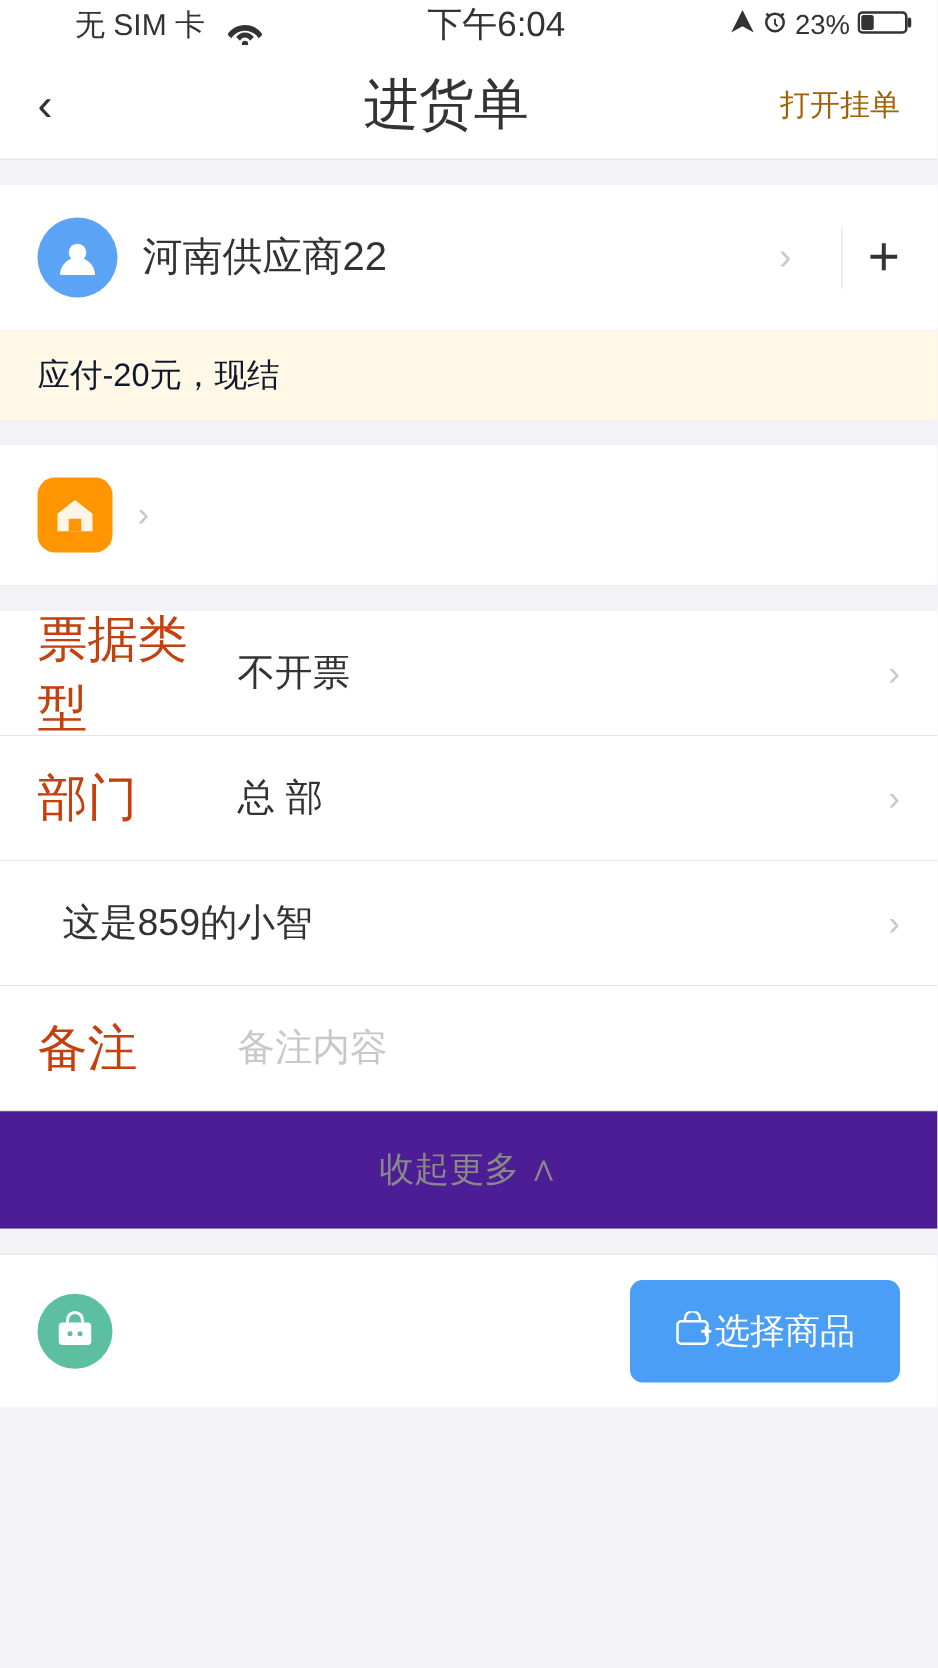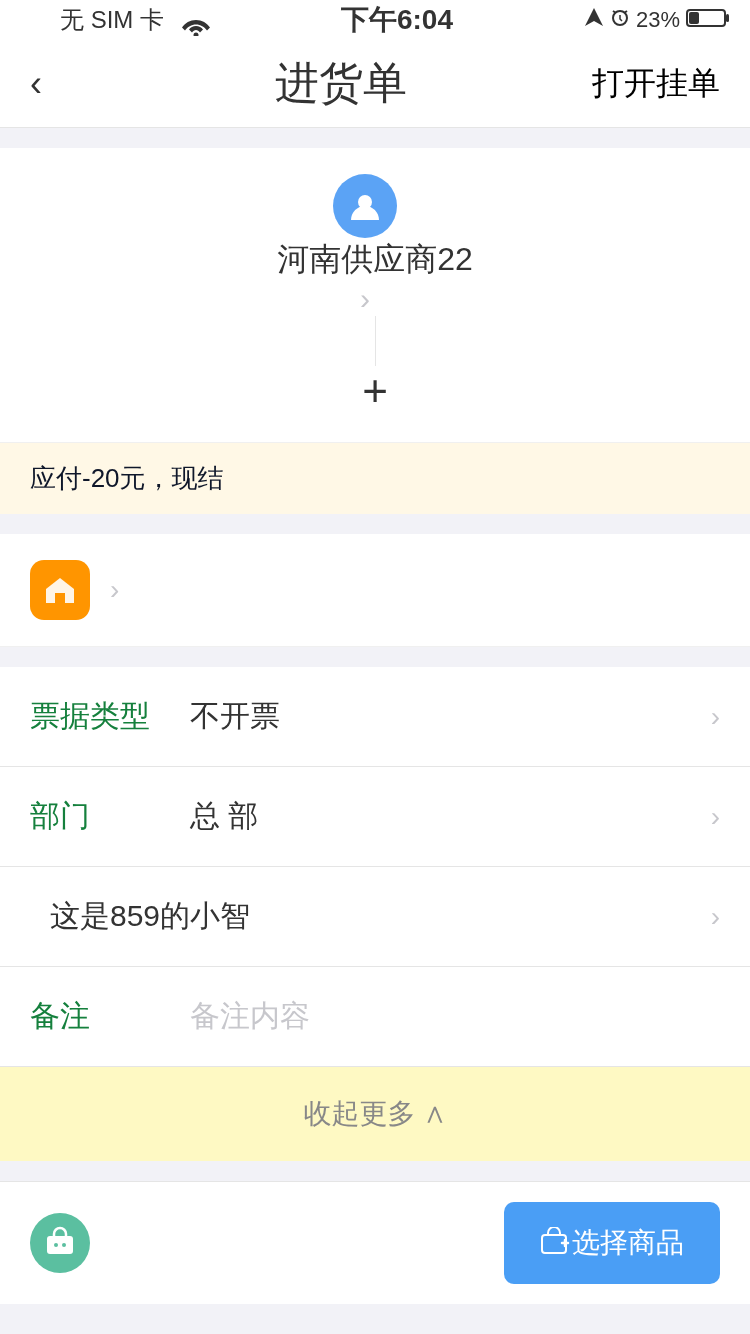--- a/index.html
+++ b/index.html
@@ -19,21 +19,21 @@
       height: 40px;
       background: #fff;
       display: flex;
       align-items: center;
       justify-content: space-between;
       padding: 0 20px;
       font-size: 24px;
       color: #333;
     }
     .status-left { display: flex; align-items: flex-end; gap: 18px; margin-left: 40px; }
-    .status-center { font-size: 28px; font-weight: 700; }
+    .status-center { font-size: 28px; font-weight: 400; }
     .status-right { display: flex; gap: 6px; font-size: 22px; }
 
     
     .nav-bar {
       width: 750px;
       height: 88px;
       background: #fff;
       display: flex;
       align-items: center;
       justify-content: space-between;
@@ -45,22 +45,22 @@
       color: #333;
       cursor: pointer;
       width: 60px;
     }
     .nav-title {
       font-size: 44px;
       font-weight: 400;
       color: #333;
     }
     .nav-action {
-      font-size: 32px;
-      color: #000000;
+      font-size: 24px;
+      color: #a16207;
       cursor: pointer;
     }
 
     
     .section-gap {
       height: 20px;
       background: #f2f2f7;
     }
 
     
@@ -69,21 +69,20 @@
       width: 750px;
     }
 
     
     .supplier-row {
       display: flex;
       align-items: center;
       padding: 26px 30px;
       background: #fff;
       border-bottom: 1px solid #f0f0f0;
-      flex-direction: column;
     }
     .supplier-avatar {
       width: 64px;
       height: 64px;
       border-radius: 50%;
       background: #5ba3f5;
       display: flex;
       align-items: center;
       justify-content: center;
       margin-right: 20px;
@@ -150,22 +149,22 @@
     
     .form-row {
       display: flex;
       align-items: center;
       padding: 0 30px;
       height: 100px;
       background: #fff;
       border-bottom: 1px solid #e5e5e5;
     }
     .form-label {
-      font-size: 30px;
-      color: #15803d;
+      font-size: 40px;
+      color: #c2410c;
       width: 140px;
       flex-shrink: 0;
     }
     .form-value {
       flex: 1;
       font-size: 30px;
       color: #333;
       padding-left: 20px;
     }
     .form-placeholder {
@@ -178,21 +177,21 @@
       color: #c7c7cc;
       font-size: 28px;
     }
 
     
     .collapse-row {
       display: flex;
       align-items: center;
       justify-content: center;
       padding: 28px 30px;
-      background: #fef9c3;
+      background: #4c1d95;
       font-size: 28px;
       color: #888;
       cursor: pointer;
     }
 
     
     .bottom-bar {
       display: flex;
       align-items: center;
       justify-content: space-between;

